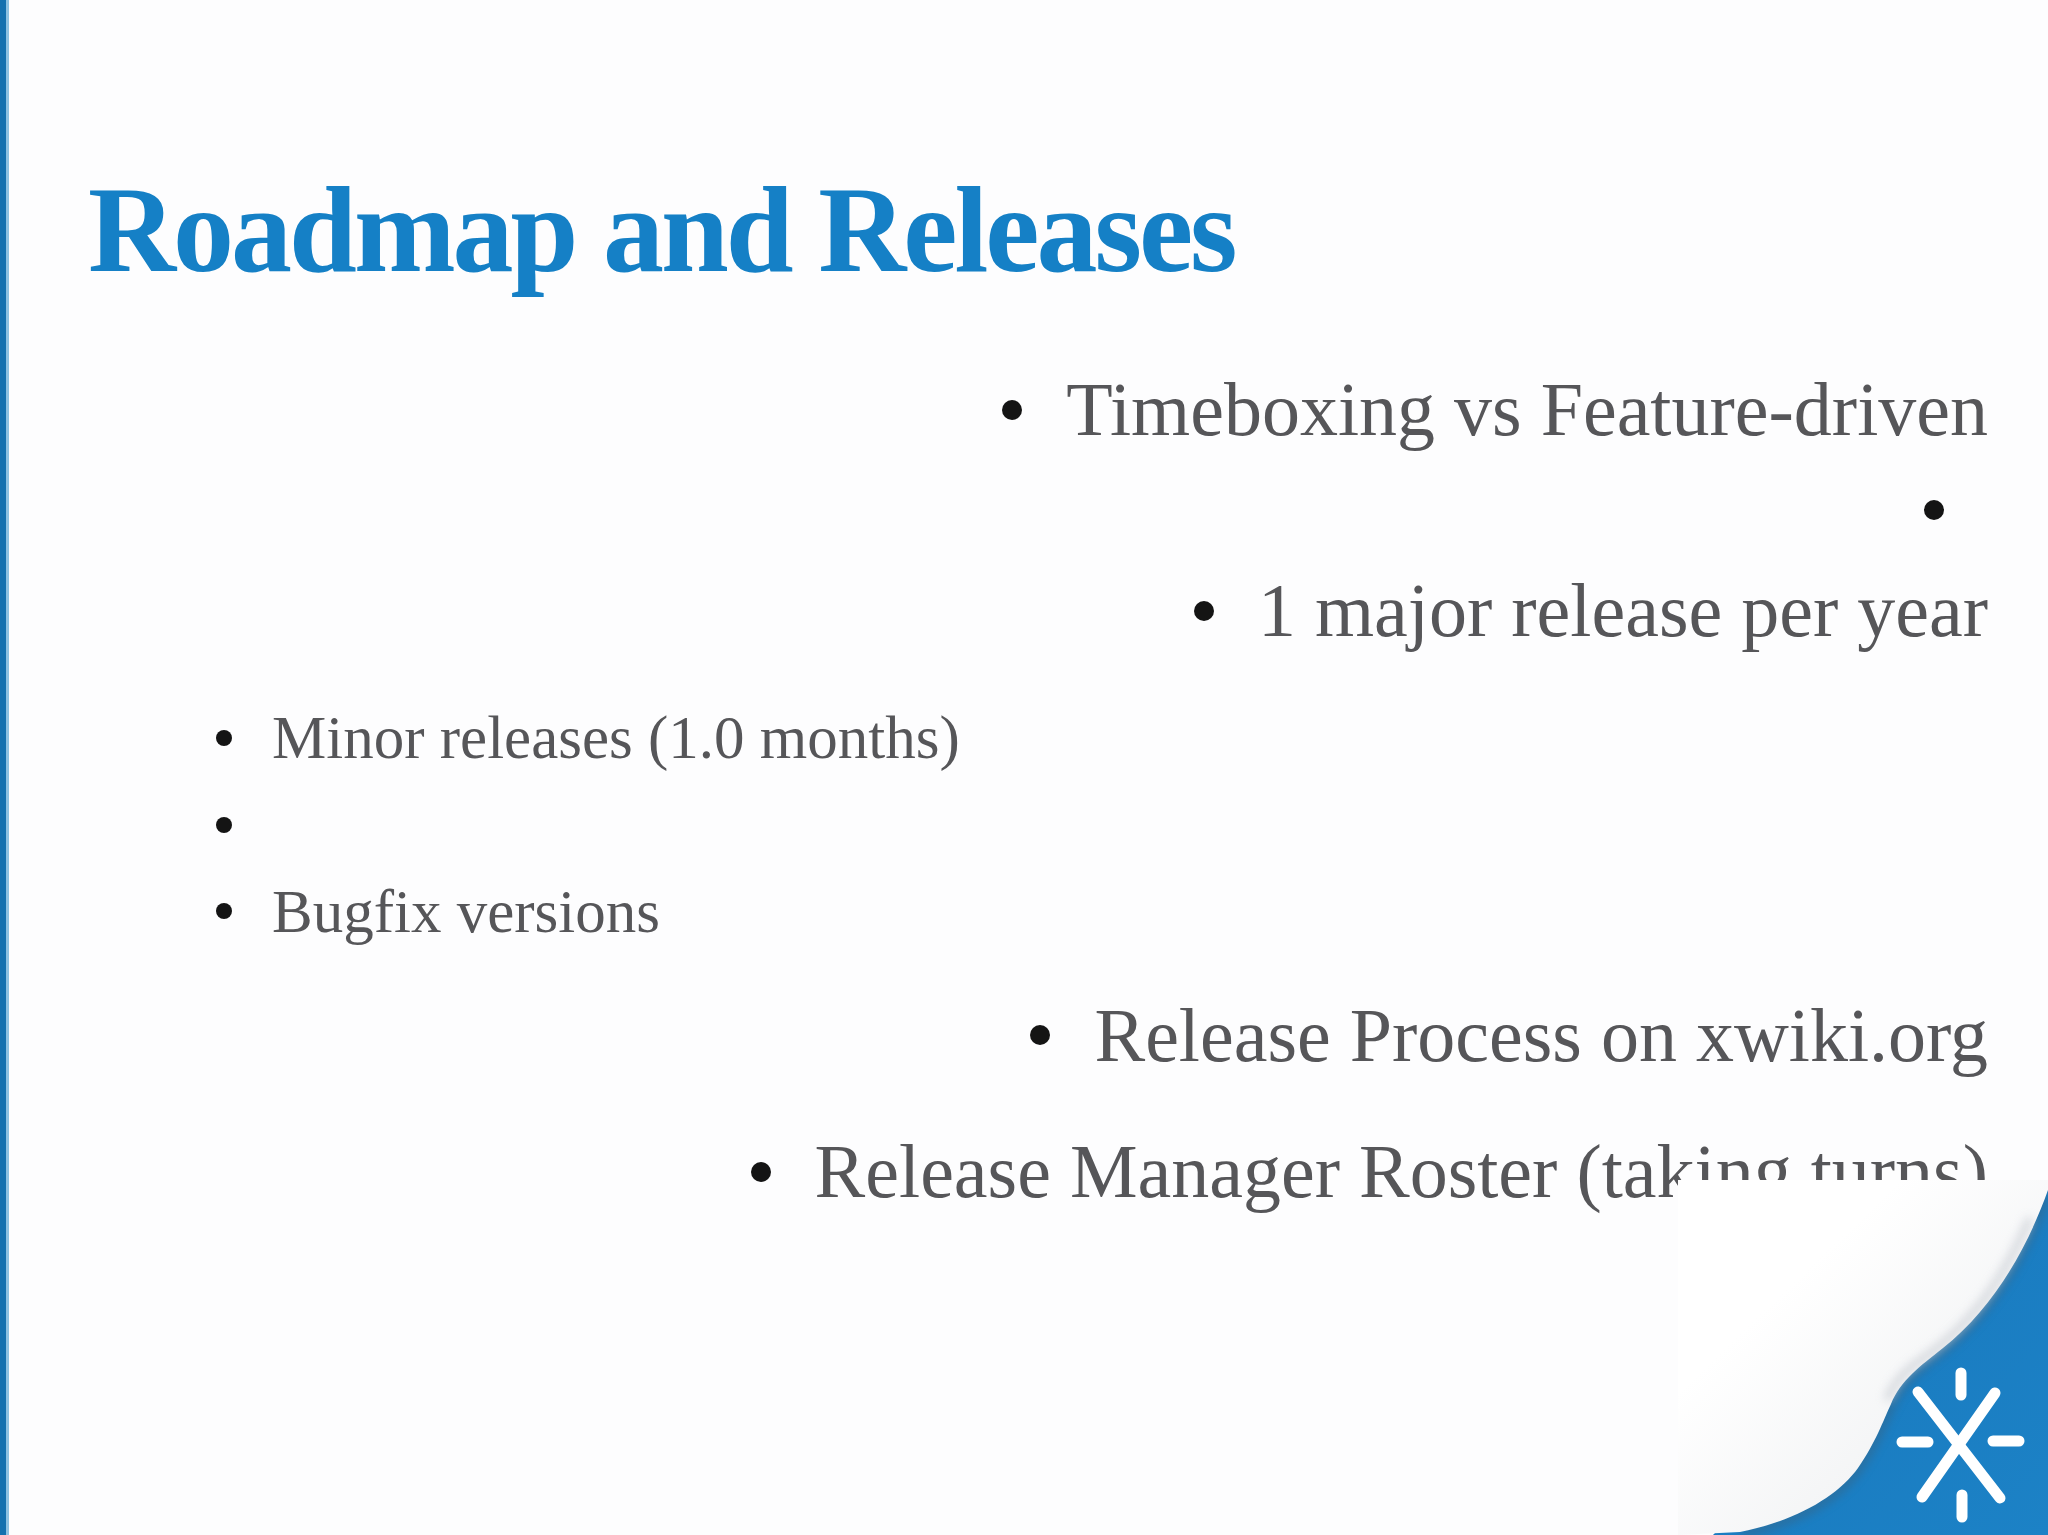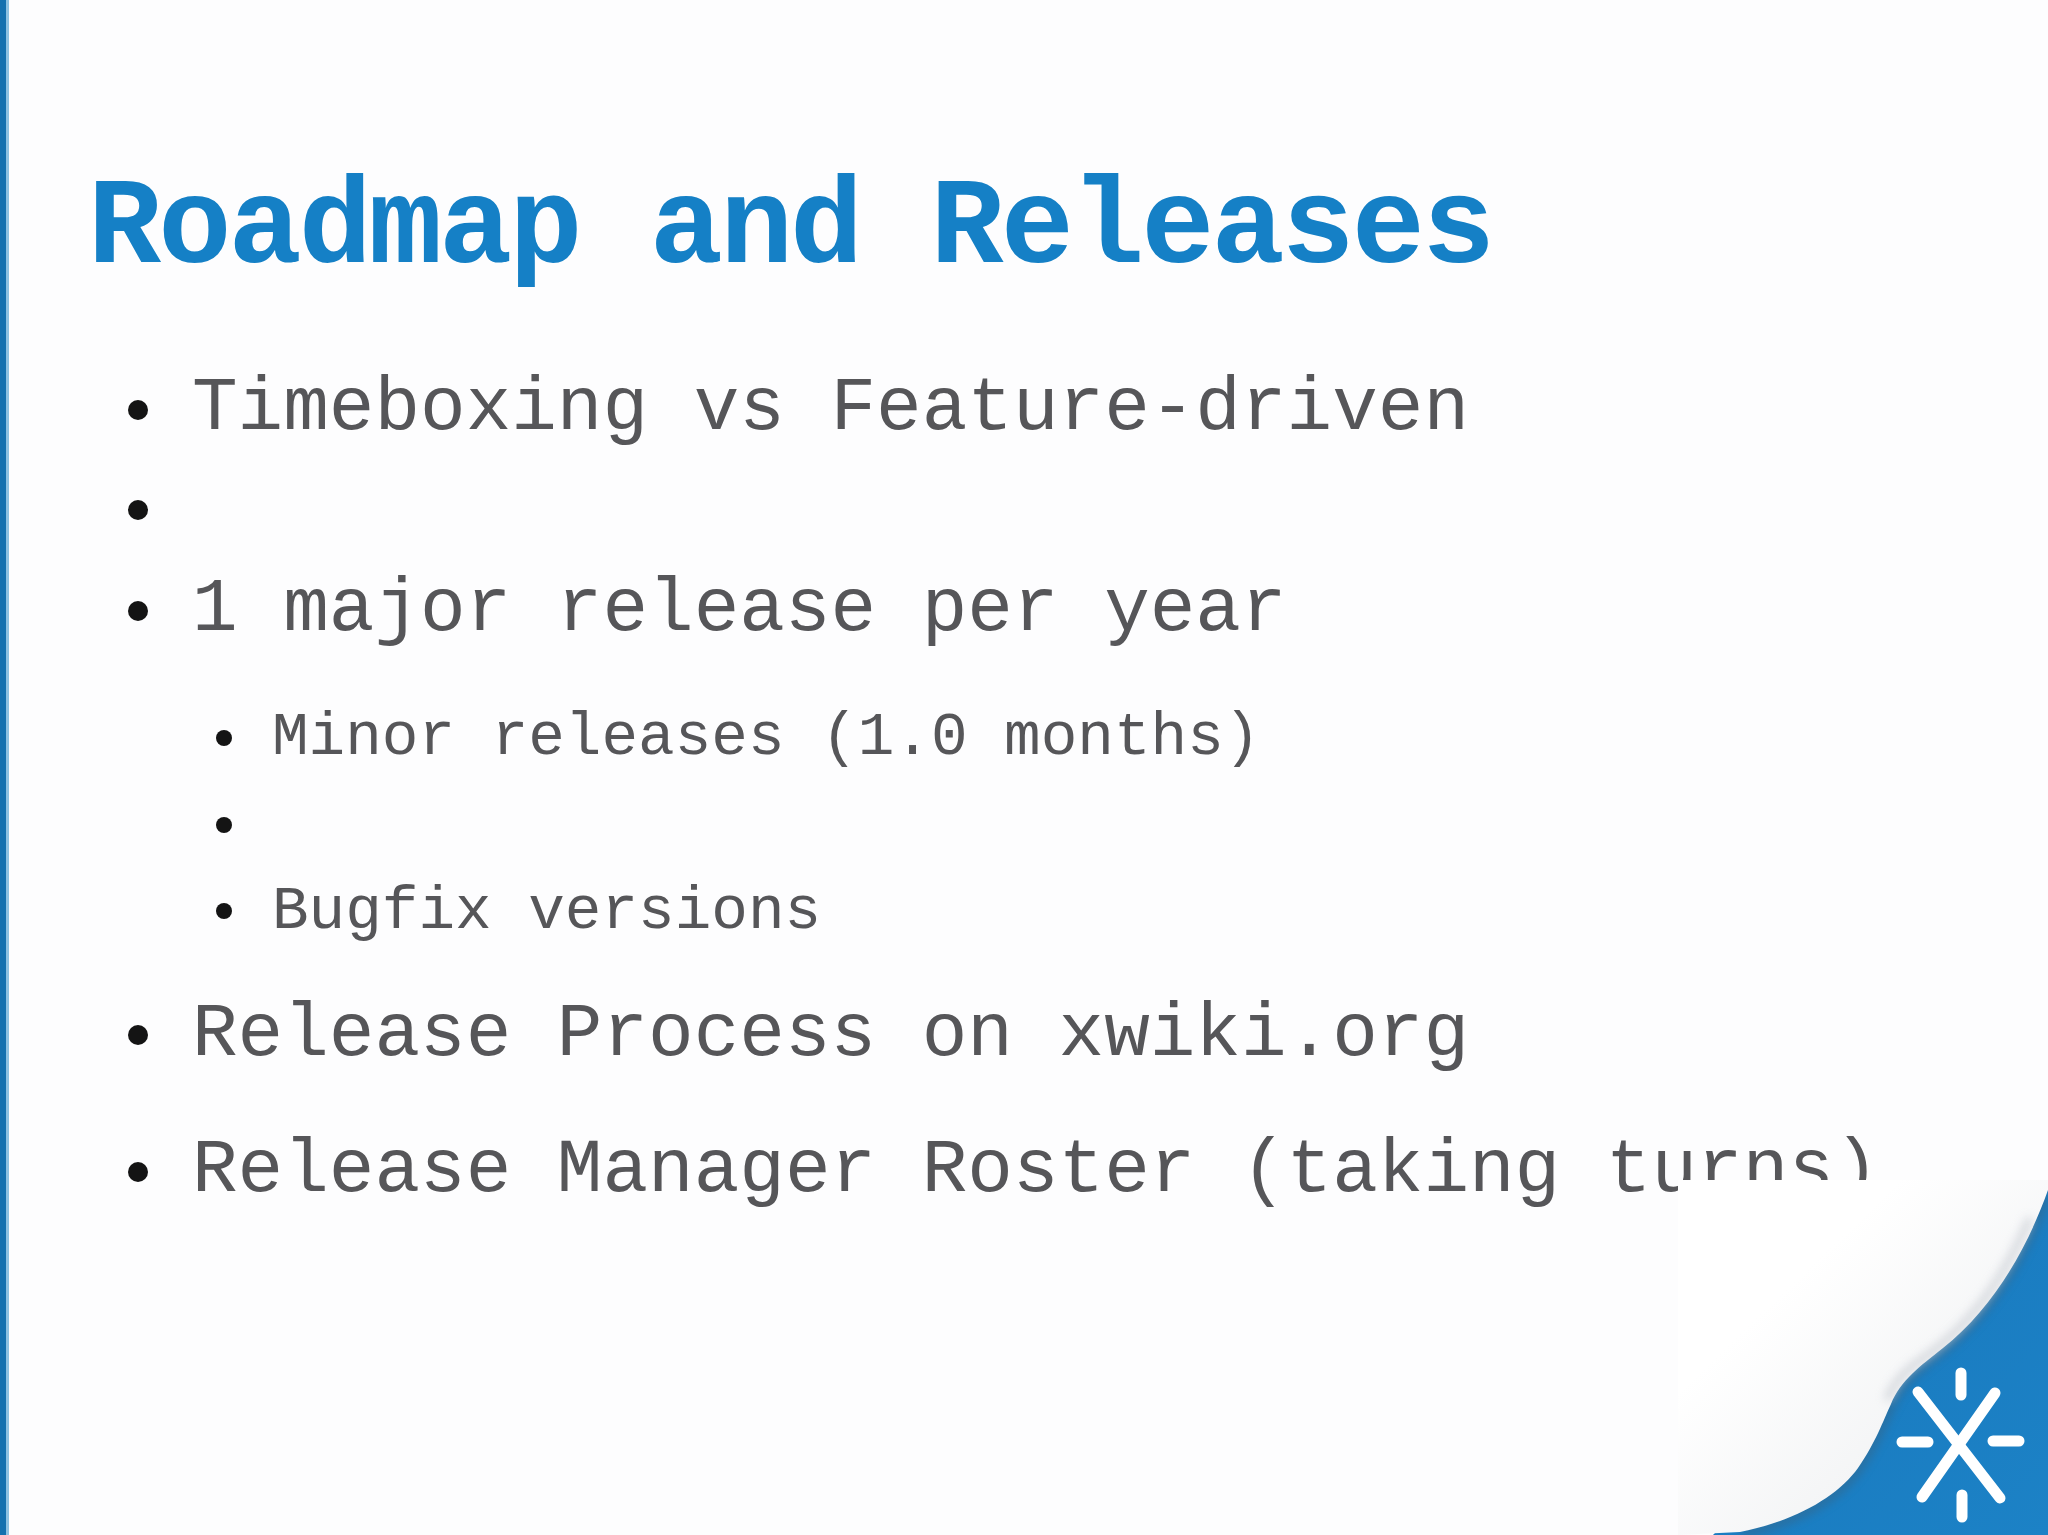--- a/index.html
+++ b/index.html
@@ -1,21 +1,21 @@
 <!DOCTYPE html>
 <html><head>
 <meta charset="utf-8">
 <style>
   html,body{margin:0;padding:0;background:#222;}
   .slide{
     position:relative;
     width:2048px;height:1535px;
     background:var(--background,#fdfdfe);
     overflow:hidden;
-    font-family:Liberation Mono, monospace;
+    font-family:Liberation Serif, serif;
   }
   
   .stripe-dark{
     position:absolute;left:0;top:0;bottom:0;width:6px;
     background:var(--accent_stripe,#1471af);
   }
   .stripe-light{
     position:absolute;left:6px;top:0;bottom:0;width:3px;
     background:var(--accent_stripe_light,#8cc2e2);
   }
@@ -29,21 +29,21 @@
   }
   
   .bullets{
     position:absolute;left:128px;top:364px;right:60px;
   }
   .b-item{display:flex;}
   .b-item .txt{
     color:var(--text,#565659);
     white-space:nowrap;
   }
-  .lvl1{margin-bottom:45px;}
+  .lvl1{margin-bottom:45px;justify-content:flex-end;}
   .lvl1 .txt{font-size:76px;line-height:1.2;}
   .lvl1 .dot{
     width:20px;height:20px;border-radius:50%;
     background:var(--bullet_dot,#141414);
     margin-right:44px;align-self:center;flex:0 0 auto;
   }
   .lvl2{margin-left:88px;margin-bottom:42px;}
   .lvl2 .txt{font-size:61px;line-height:1.2;}
   .lvl2 .dot{
     width:16px;height:16px;border-radius:50%;

